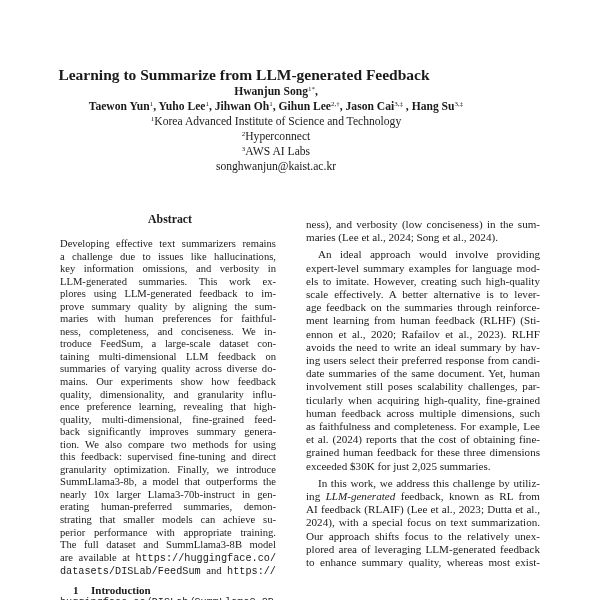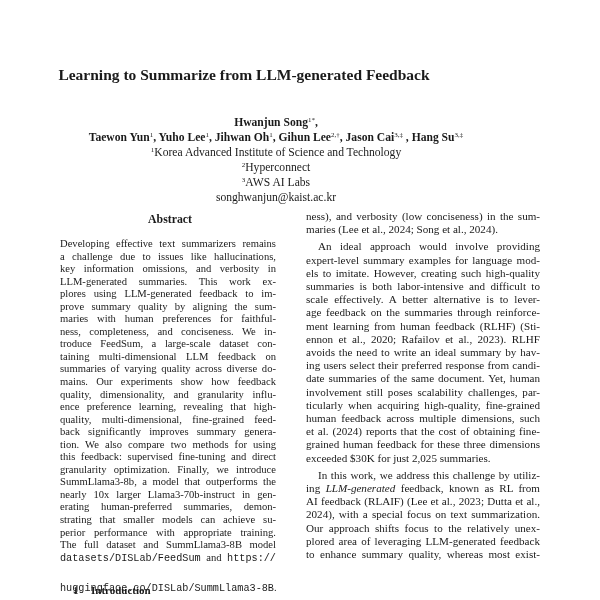--- a/index.html
+++ b/index.html
@@ -1,26 +1,26 @@
 <!DOCTYPE html>
 <html><head>
 <meta charset="utf-8">
 <style>
   html, body { margin: 0; padding: 0; background: #ffffff; }
   body { width: 600px; height: 600px; overflow: hidden; position: relative;
          font-family: "Liberation Serif", "DejaVu Serif", serif; color: #1a1a1a; }
   .title { position: absolute; top: 66px; left: 0; width: 488px; text-align: center;
            font-weight: bold; font-size: 15.5px; }
-  .authors { position: absolute; top: 115px; left: 0; width: 552px; text-align: center;
+  .authors { position: absolute; top: 84px; left: 0; width: 552px; text-align: center;
              font-size: 11.6px; line-height: 15px; }
   .authors .b { font-weight: bold; }
   .authors sup { font-size: 7px; font-weight: normal; vertical-align: 4px; line-height: 0; }
   .mono { font-family: "Liberation Mono", "DejaVu Sans Mono", monospace; font-size: 10.2px; }
   .colL { position: absolute; left: 60px; top: 212px; width: 216px; }
-  .colR { position: absolute; left: 306px; top: 210px; width: 234px; }
+  .colR { position: absolute; left: 306px; top: 218px; width: 234px; }
   .abs-h { text-align: center; font-weight: bold; font-size: 11.8px; margin-bottom: 11px; margin-left: 4px; }
   .abs-body { font-size: 10.6px; line-height: 12.55px; text-align: justify; margin: 0; }
   .abs-body .ln { display: block; text-align: justify; text-align-last: justify; white-space: nowrap; }
   .abs-body .ln.last { text-align-last: left; margin-top: 17px; }
   .para { font-size: 11.1px; line-height: 13.2px; margin: 0; text-align: justify; }
   .para .ln { display: block; text-align: justify; text-align-last: justify; white-space: nowrap; }
   .para .ln.last { text-align-last: left; }
   .para.indent .ln.first { text-indent: 12px; }
   .para + .para { margin-top: 4px; }
   .sec { position: absolute; left: 73px; top: 584px; font-weight: bold; font-size: 11px; }
@@ -71,49 +71,50 @@
     <span class="ln">back significantly improves summary genera-</span>
     <span class="ln">tion. We also compare two methods for using</span>
     <span class="ln">this feedback: supervised fine-tuning and direct</span>
     <span class="ln">granularity optimization. Finally, we introduce</span>
     <span class="ln">SummLlama3-8b, a model that outperforms the</span>
     <span class="ln">nearly 10x larger Llama3-70b-instruct in gen-</span>
     <span class="ln">erating human-preferred summaries, demon-</span>
     <span class="ln">strating that smaller models can achieve su-</span>
     <span class="ln">perior performance with appropriate training.</span>
     <span class="ln">The full dataset and SummLlama3-8B model</span>
+    <span class="ln"><span>are available at</span> <span class="mono">https://huggingface.co/</span></span>
     <span class="ln"><span class="mono">datasets/DISLab/FeedSum</span> <span>and</span> <span class="mono">https://</span></span>
     <span class="ln last"><span class="mono">huggingface.co/DISLab/SummLlama3-8B</span><span>.</span></span>
   </div>
 </div>
 
 <div class="sec">
   <span class="num">1</span><span>Introduction</span>
 </div>
 
 <div class="colR">
   <div class="para">
     <span class="ln">ness), and verbosity (low conciseness) in the sum-</span>
     <span class="ln last">maries (Lee et al., 2024; Song et al., 2024).</span>
   </div>
   <div class="para indent">
     <span class="ln first">An ideal approach would involve providing</span>
     <span class="ln">expert-level summary examples for language mod-</span>
     <span class="ln">els to imitate. However, creating such high-quality</span>
-    <span class="ln">summaries is both labor-intensive and difficult to</span>
     <span class="ln">scale effectively. A better alternative is to lever-</span>
     <span class="ln">age feedback on the summaries through reinforce-</span>
     <span class="ln">ment learning from human feedback (RLHF) (Sti-</span>
     <span class="ln">ennon et al., 2020; Rafailov et al., 2023). RLHF</span>
     <span class="ln">avoids the need to write an ideal summary by hav-</span>
     <span class="ln">ing users select their preferred response from candi-</span>
     <span class="ln">date summaries of the same document. Yet, human</span>
     <span class="ln">involvement still poses scalability challenges, par-</span>
     <span class="ln">ticularly when acquiring high-quality, fine-grained</span>
     <span class="ln">human feedback across multiple dimensions, such</span>
+    <span class="ln">as faithfulness and completeness. For example, Lee</span>
     <span class="ln">et al. (2024) reports that the cost of obtaining fine-</span>
     <span class="ln">grained human feedback for these three dimensions</span>
     <span class="ln last">exceeded $30K for just 2,025 summaries.</span>
   </div>
   <div class="para indent">
     <span class="ln first">In this work, we address this challenge by utiliz-</span>
     <span class="ln"><span>ing</span> <em>LLM-generated</em> <span>feedback, known as RL from</span></span>
     <span class="ln">AI feedback (RLAIF) (Lee et al., 2023; Dutta et al.,</span>
     <span class="ln">2024), with a special focus on text summarization.</span>
     <span class="ln">Our approach shifts focus to the relatively unex-</span>

